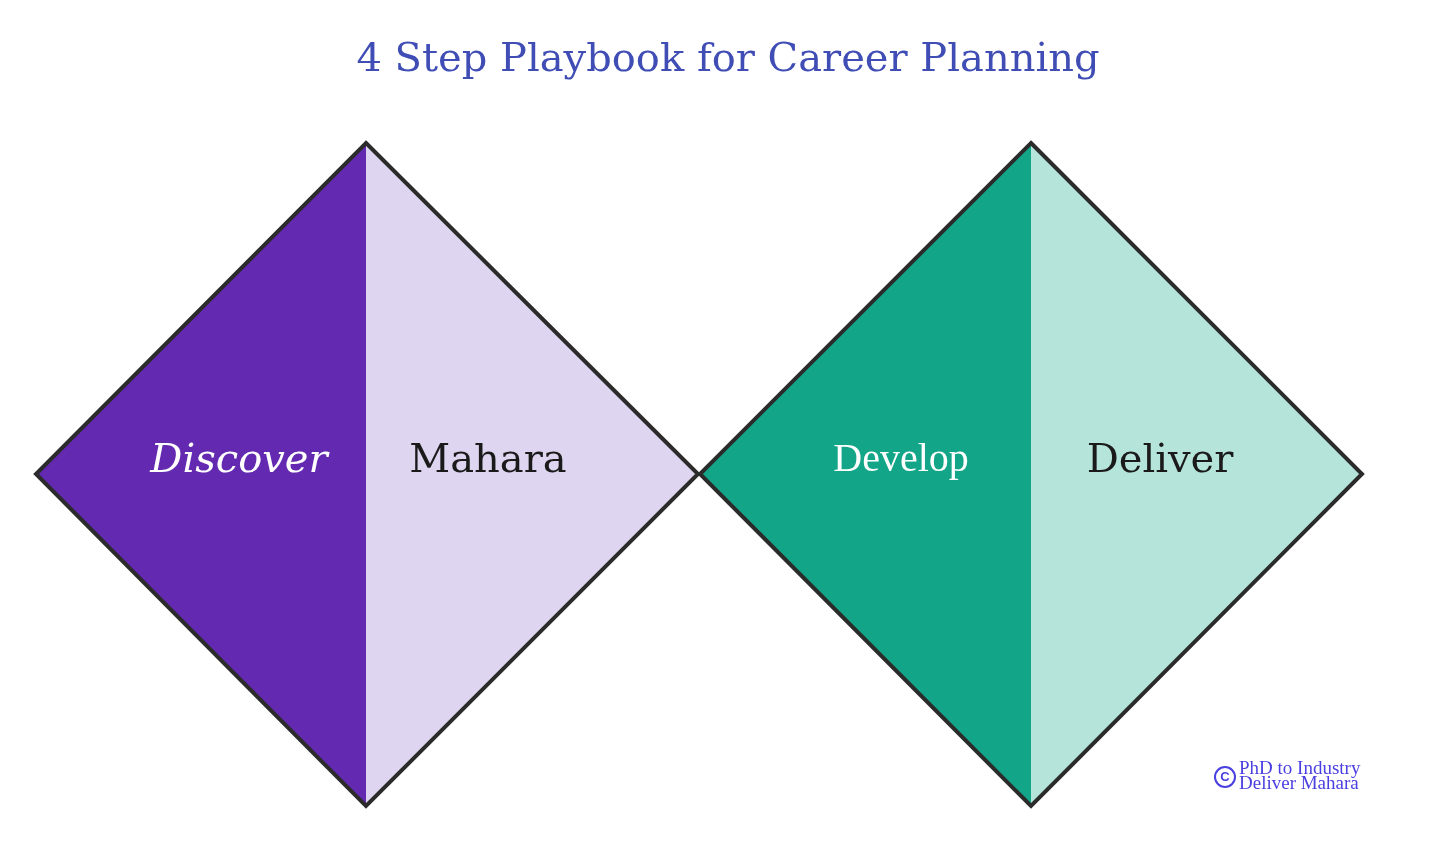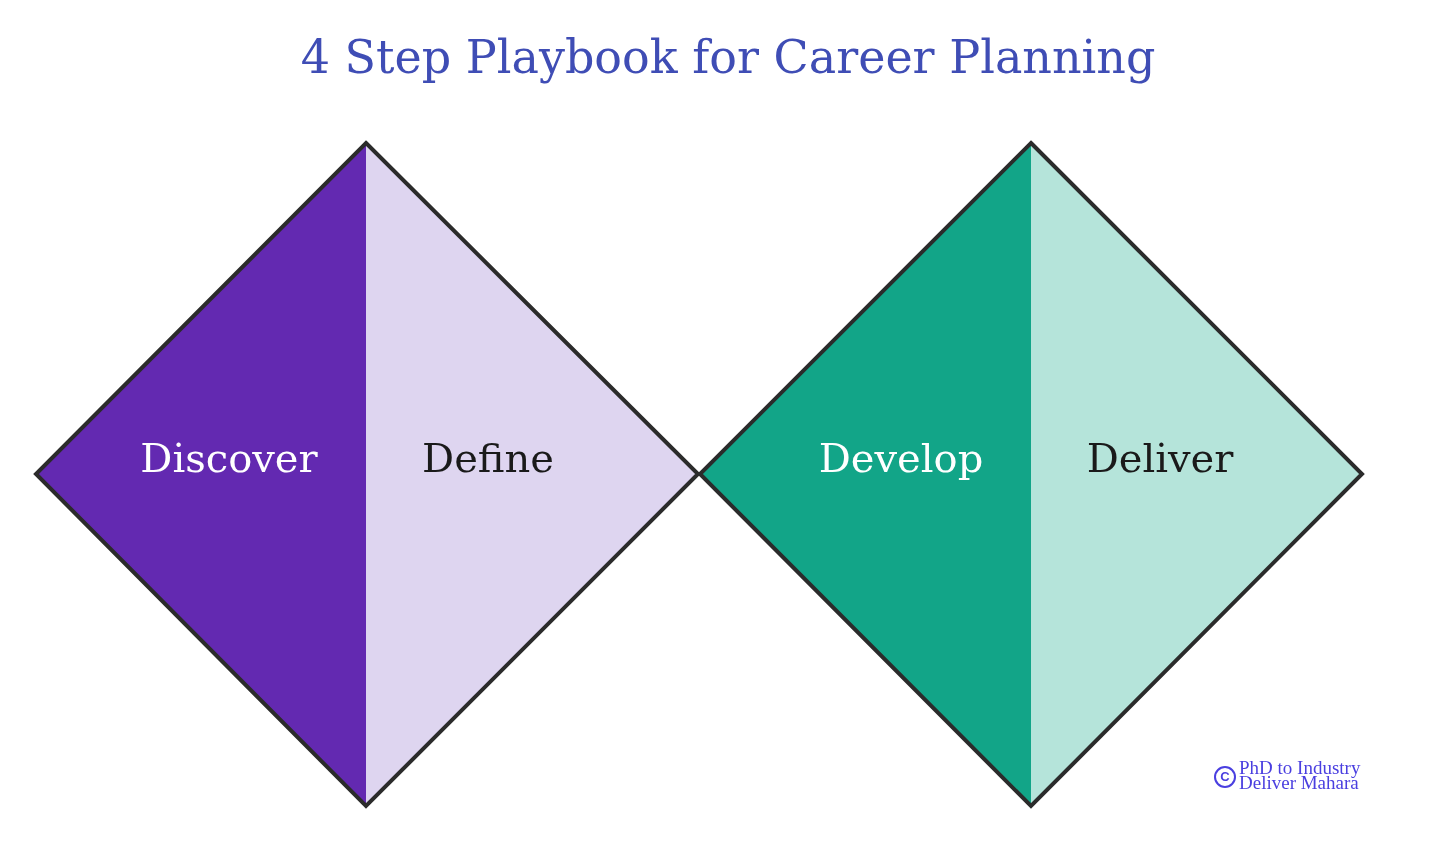--- a/index.html
+++ b/index.html
@@ -1,19 +1,19 @@
 <!DOCTYPE html>
 <html><head>
 <meta charset="utf-8">
 <style>
   html, body { margin: 0; padding: 0; background: #ffffff; }
   body { width: 1456px; height: 859px; position: relative; overflow: hidden; font-family: "DejaVu Serif", "Liberation Serif", serif; }
   .title {
     position: absolute; left: 0; top: 22px; width: 1456px; text-align: center;
-    font-family: "DejaVu Serif", serif; font-size: 46px; color: #3F4DB5; letter-spacing: 0px;
+    font-family: "DejaVu Serif", serif; font-size: 40px; color: #3F4DB5; letter-spacing: 0px;
     font-weight: normal; line-height: 70px;
   }
   svg.diagram { position: absolute; left: 0; top: 0; }
   .label {
     position: absolute; font-family: "DejaVu Serif", serif; font-size: 40px; line-height: 50px;
     white-space: nowrap; transform: translateX(-50%);
   }
   .credit {
     position: absolute; left: 1214px; top: 760px; display: flex; align-items: center;
     color: #4A3FE0; font-family: "Liberation Serif", serif;
@@ -38,23 +38,23 @@
     <polygon points="366,143 698,474 366,806 36,474" fill="none" stroke="#2B2B2B" stroke-width="4" stroke-linejoin="miter"></polygon>
   </g>
 
   <g>
     <polygon points="1031,143 700,474 1031,806" fill="#12A588"></polygon>
     <polygon points="1031,143 1362,474 1031,806" fill="#B5E4DA"></polygon>
     <polygon points="1031,143 1362,474 1031,806 700,474" fill="none" stroke="#2B2B2B" stroke-width="4" stroke-linejoin="miter"></polygon>
   </g>
 </svg>
 
-<div class="label" style="left:229px; top:433px; color:#FFFFFF;">Discover</div>
-<div class="label" style="left:488px; top:433px; color:#1A1A1A;">Define</div>
-<div class="label" style="left:901px; top:433px; color:#FFFFFF;">Develop</div>
+<div class="label" style="left:239px; top:433px; color:#FFFFFF;font-style:italic;">Discover</div>
+<div class="label" style="left:488px; top:433px; color:#1A1A1A;">Mahara</div>
+<div class="label" style="left:901px; top:433px; color:#FFFFFF;font-family:Liberation Serif, serif;">Develop</div>
 <div class="label" style="left:1160px; top:433px; color:#1A1A1A;">Deliver</div>
 
 <div class="credit">
   <div class="copy">C</div>
   <div class="lines">
     <div>PhD to Industry</div>
     <div>Deliver Mahara</div>
   </div>
 </div>
 

